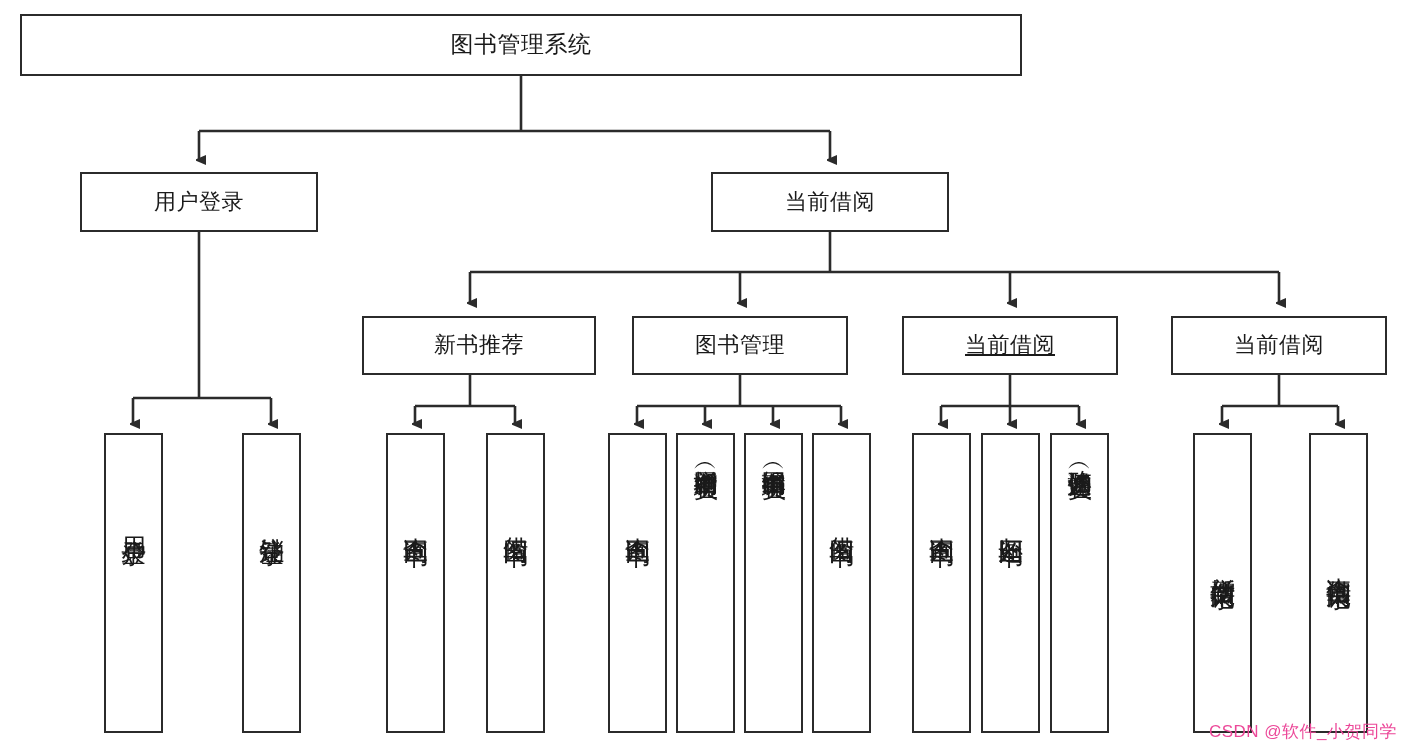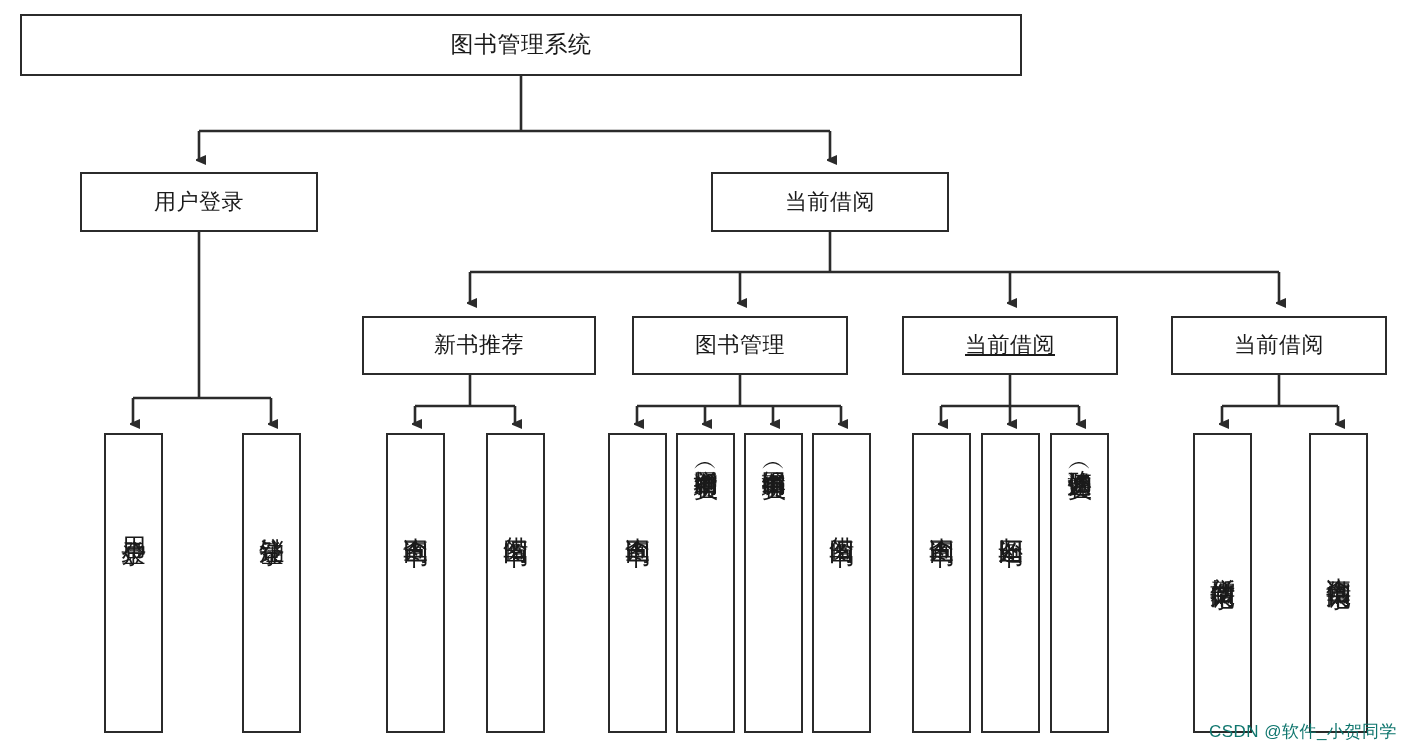--- a/index.html
+++ b/index.html
@@ -72,21 +72,21 @@
     padding-top: 110px;
   }
   .node.leaf.top .lbl {
     padding-top: 4px;
   }
   .watermark {
     position: absolute;
     right: 8px;
     bottom: 4px;
     font-size: 17px;
-    color: #0f766e;
+    color: #ec4899;
     letter-spacing: 0.5px;
     white-space: nowrap;
   }
 </style>
 </head>
 <body>
 
 <div id="canvas">
 
   <svg id="wires" viewBox="0 0 1405 747" xmlns="http://www.w3.org/2000/svg">

